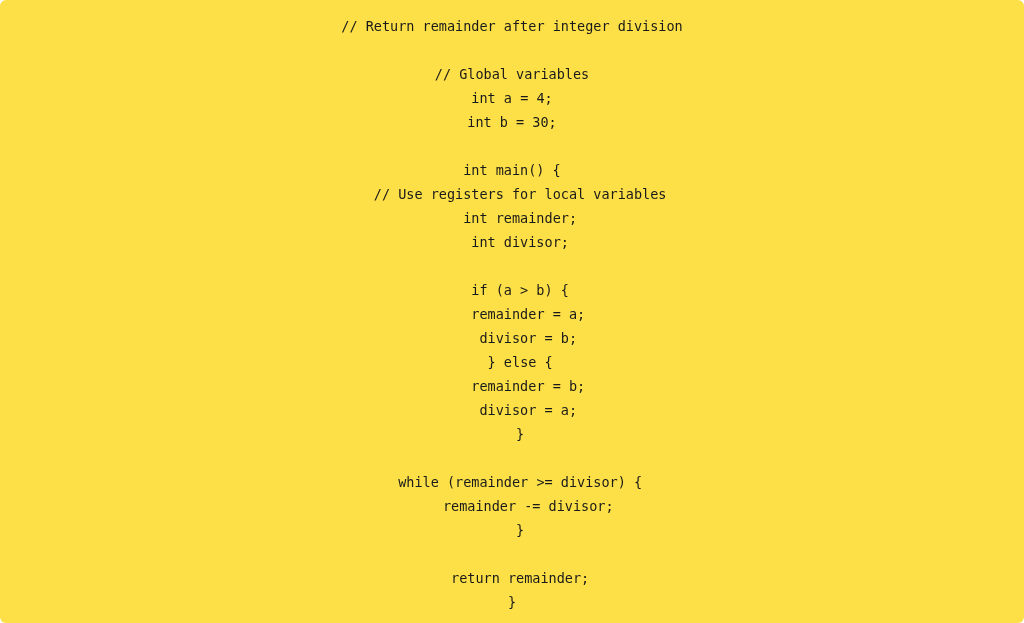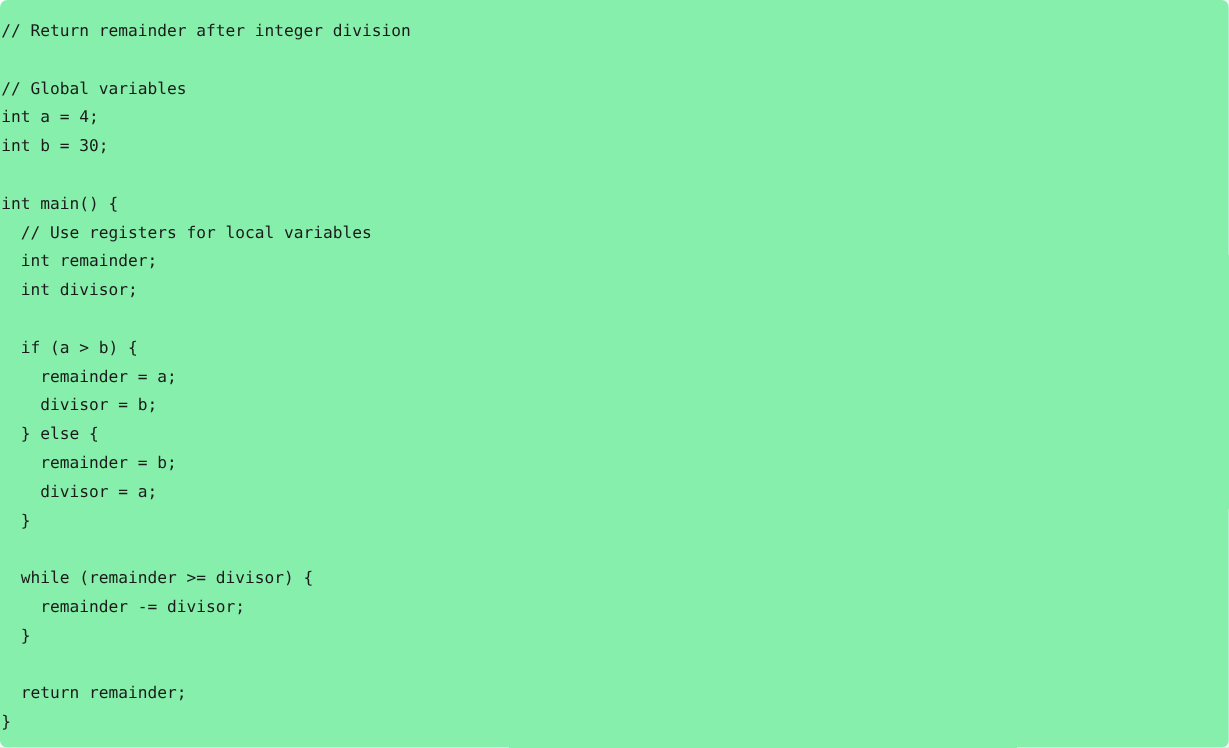--- a/index.html
+++ b/index.html
@@ -9,26 +9,27 @@
     }
     body {
       background: #ffffff;
       font-family: 'SF Mono', 'Monaco', 'Menlo', 'Consolas', 'DejaVu Sans Mono', monospace;
       padding: 0;
       width: 1024px;
       height: 623px;
       overflow: hidden;
     }
     .code-block {
-      background: #86efac;
+      background: #fde047;
       border-radius: 6px;
       padding: 14px 1px;
       margin: 0;
       width: 1024px;
       height: 623px;
+      text-align: center;
     }
     .code-block pre {
       font-family: inherit;
       font-size: 13.5px;
       line-height: 1.78;
       color: #1a1a1a;
       white-space: pre;
       font-weight: 400;
     }
   </style>

